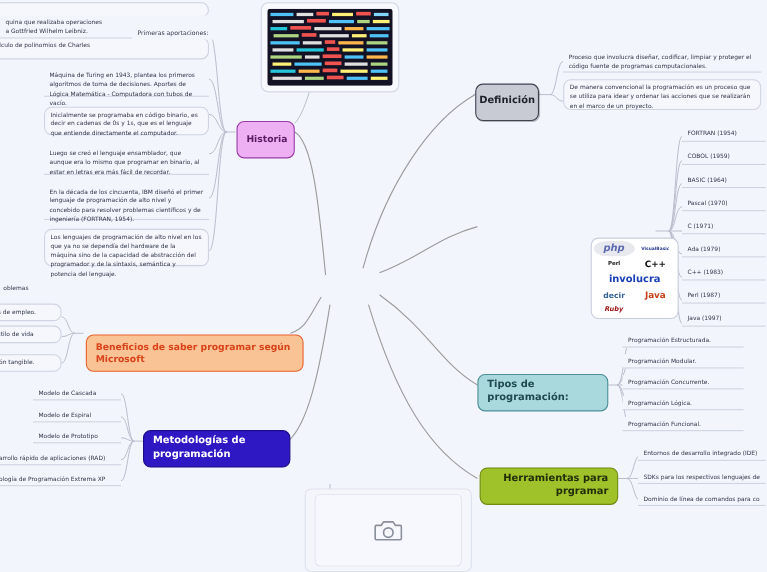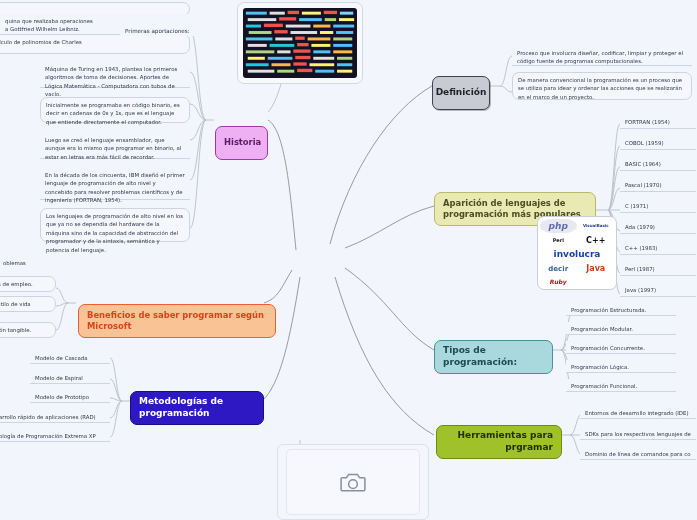--- a/index.html
+++ b/index.html
@@ -213,21 +213,21 @@
         <rect x="99" y="60" width="16" height="3.2" fill="#4fc3f7"></rect>
         <rect x="5" y="67" width="28" height="3.2" fill="#e0e0e0"></rect>
         <rect x="36" y="67" width="18" height="3.2" fill="#aed581"></rect>
         <rect x="57" y="66" width="16" height="3.6" fill="#ef5350"></rect>
         <rect x="76" y="67" width="20" height="3.2" fill="#4fc3f7"></rect>
         <rect x="99" y="67" width="16" height="3.2" fill="#fff176"></rect>
       </g>
     </svg>
   </div>
 
-  <div class="node branch b-historia" style="left:215px;top:110px;width:53px;height:31px;margin-top:16px;">
+  <div class="node branch b-historia" style="left:215px;top:110px;width:53px;height:31px;">
     <span>Historia</span>
   </div>
 
   <div class="leaf bubble" style="left:-6px;top:2px;width:196px;height:14px;"></div>
   <div class="leaf" style="left:0px;top:14px;width:190px;height:20px;">
     <span>quina que realizaba operaciones</span><br>
     <span>a Gottfried Wilhelm Leibniz.</span>
   </div>
   <div class="leaf bubble" style="left:-10px;top:34px;width:200px;height:20px;">
     <span>álculo de polinomios de Charles</span>
@@ -242,23 +242,20 @@
   <div class="leaf bubble" style="left:40px;top:208px;width:150px;height:34px;">Los lenguajes de programación de alto nivel en los que ya no se dependía del hardware de la máquina sino de la capacidad de abstracción del programador y de la sintaxis, semántica y potencia del lenguaje.</div>
 
   <div class="node branch b-definicion" style="left:432px;top:76px;width:58px;height:20px;
        justify-content:center;box-shadow:1px 1px 0 rgba(0,0,0,.25);">
     <span>Definición</span>
   </div>
 
   <div class="leaf under" style="left:512px;top:46px;width:180px;height:20px;">Proceso que involucra diseñar, codificar, limpiar y proteger el código fuente de programas computacionales.</div>
   <div class="leaf bubble" style="left:512px;top:72px;width:180px;height:28px;">De manera convencional la programación es un proceso que se utiliza para idear y ordenar las acciones que se realizarán en el marco de un proyecto.</div>
 
-  <div class="node branch b-lenguajes" style="left:434px;top:192px;width:162px;height:28px;">
-    <span>Aparición de lenguajes de programación más populares</span>
-  </div>
 
   <div class="logos" style="left:537px;top:216px;width:80px;height:74px;">
     <div class="logogrid">
       <div class="lg lg-php">php</div>
       <div class="lg lg-vb">VisualBasic</div>
       <div class="lg lg-perl">Perl</div>
       <div class="lg lg-cpp">C++</div>
       <div class="lg lg-js" style="grid-column:1 / span 2;">involucra</div>
       <div class="lg lg-python">decir</div>
       <div class="lg lg-java">Java</div>

